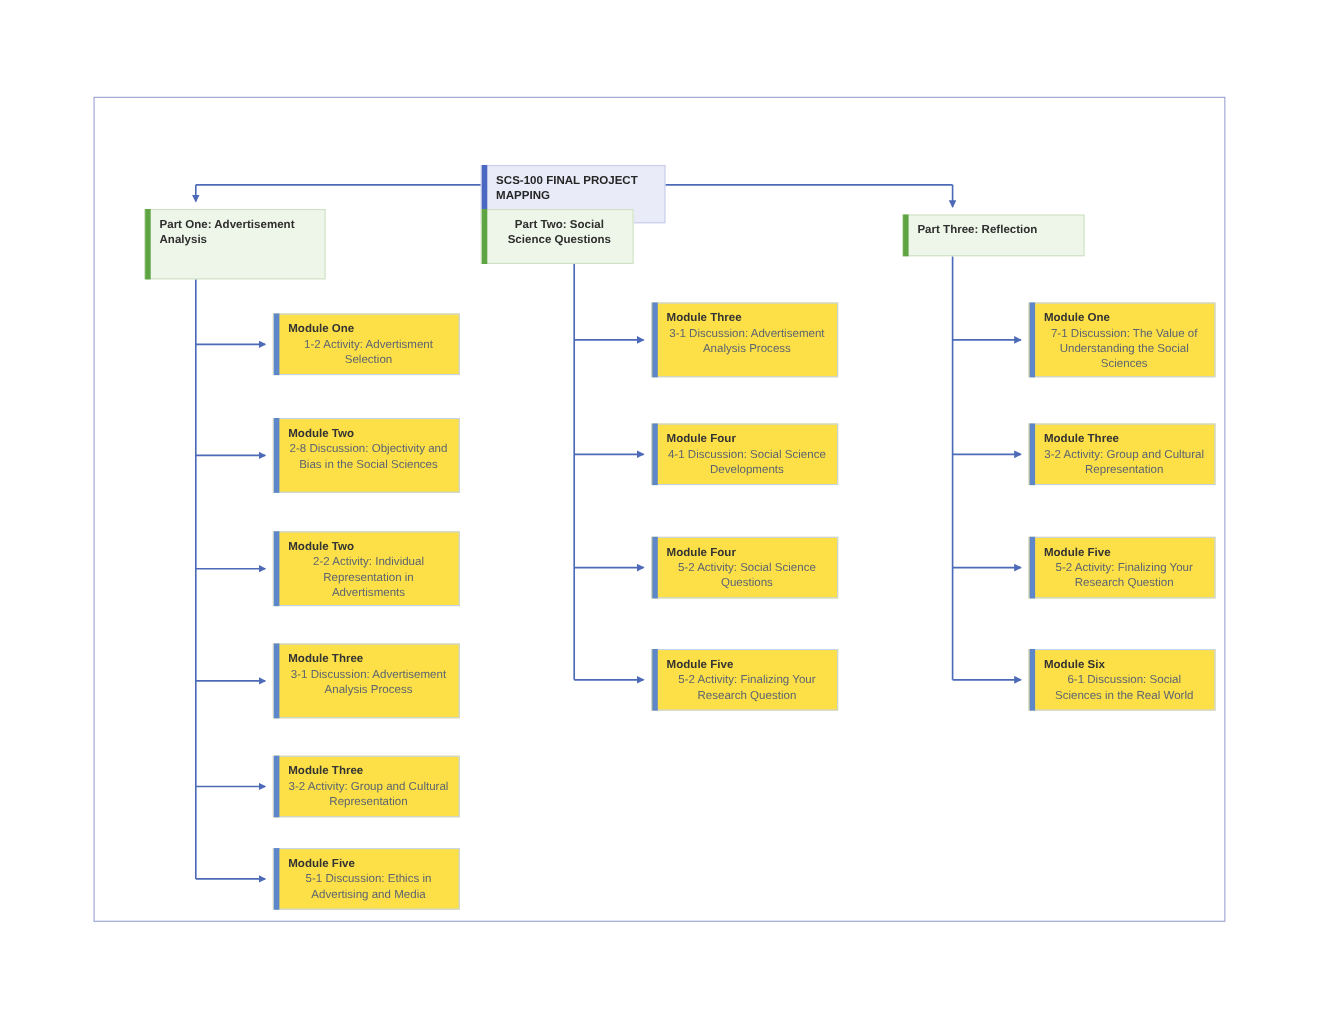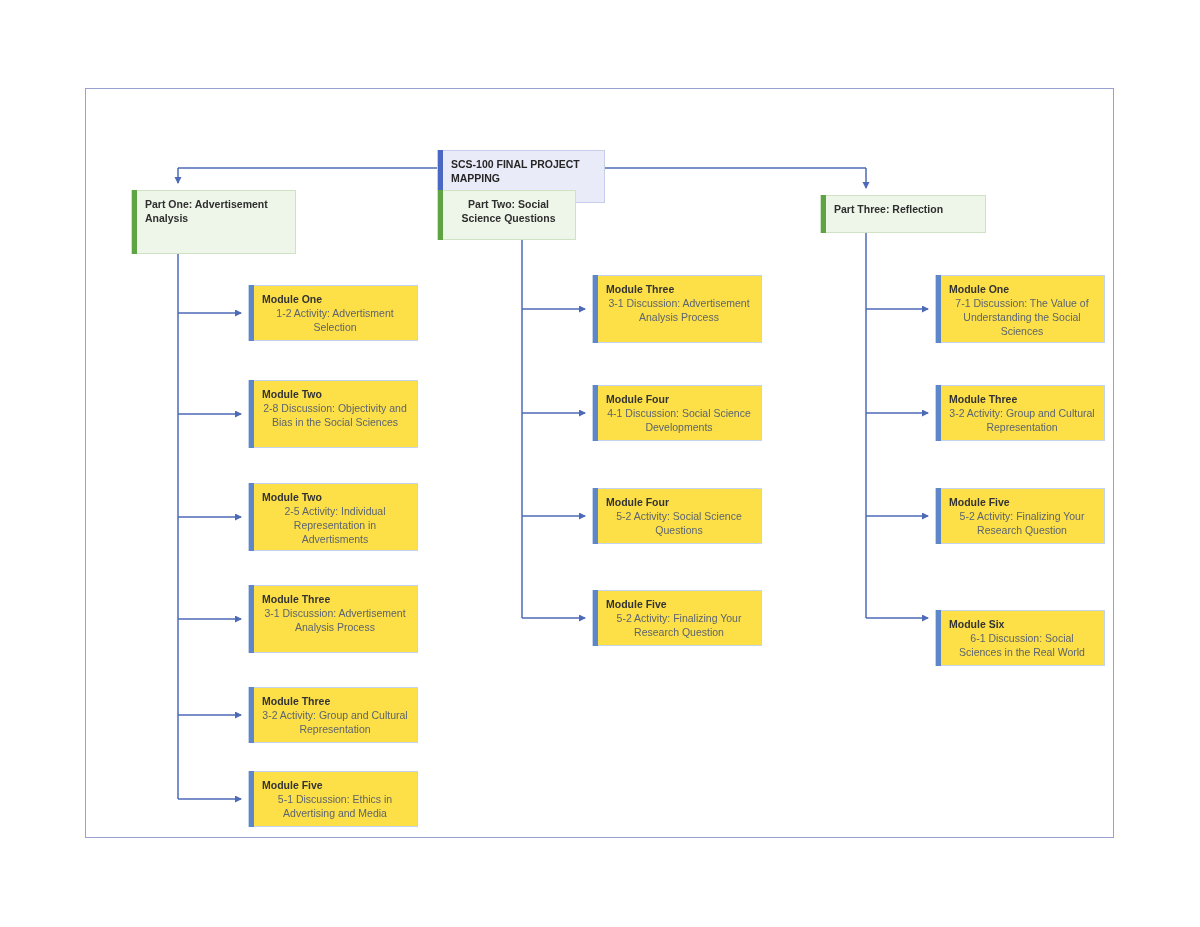--- a/index.html
+++ b/index.html
@@ -41,21 +41,21 @@
   .n-c1m6 { left:248px; top:771px; width:170px; height:56px; }
   
   .n-c2m1 { left:592px; top:275px; width:170px; height:68px; }
   .n-c2m2 { left:592px; top:385px; width:170px; height:56px; }
   .n-c2m3 { left:592px; top:488px; width:170px; height:56px; }
   .n-c2m4 { left:592px; top:590px; width:170px; height:56px; }
   
   .n-c3m1 { left:935px; top:275px; width:170px; height:68px; }
   .n-c3m2 { left:935px; top:385px; width:170px; height:56px; }
   .n-c3m3 { left:935px; top:488px; width:170px; height:56px; }
-  .n-c3m4 { left:935px; top:590px; width:170px; height:56px;margin-top:20px; }
+  .n-c3m4 { left:935px; top:590px; width:170px; height:56px; }
 </style>
 </head>
 <body>
 
 <div class="canvas">
   <div class="frame"></div>
 
   <svg class="connectors" viewBox="0 0 1200 927" xmlns="http://www.w3.org/2000/svg">
     <defs>
       <marker id="arr" markerWidth="8" markerHeight="8" refX="6" refY="3.5" orient="auto" markerUnits="userSpaceOnUse">
@@ -111,21 +111,21 @@
   <div class="node module n-c1m1">
     <span class="m-title">Module One</span>
     <span class="m-desc">1-2 Activity: Advertisment Selection</span>
   </div>
   <div class="node module n-c1m2">
     <span class="m-title">Module Two</span>
     <span class="m-desc">2-8 Discussion: Objectivity and Bias in the Social Sciences</span>
   </div>
   <div class="node module n-c1m3">
     <span class="m-title">Module Two</span>
-    <span class="m-desc">2-5 Activity: Individual Representation in Advertisments</span>
+    <span class="m-desc">2-2 Activity: Individual Representation in Advertisments</span>
   </div>
   <div class="node module n-c1m4">
     <span class="m-title">Module Three</span>
     <span class="m-desc">3-1 Discussion: Advertisement Analysis Process</span>
   </div>
   <div class="node module n-c1m5">
     <span class="m-title">Module Three</span>
     <span class="m-desc">3-2 Activity: Group and Cultural Representation</span>
   </div>
   <div class="node module n-c1m6">

